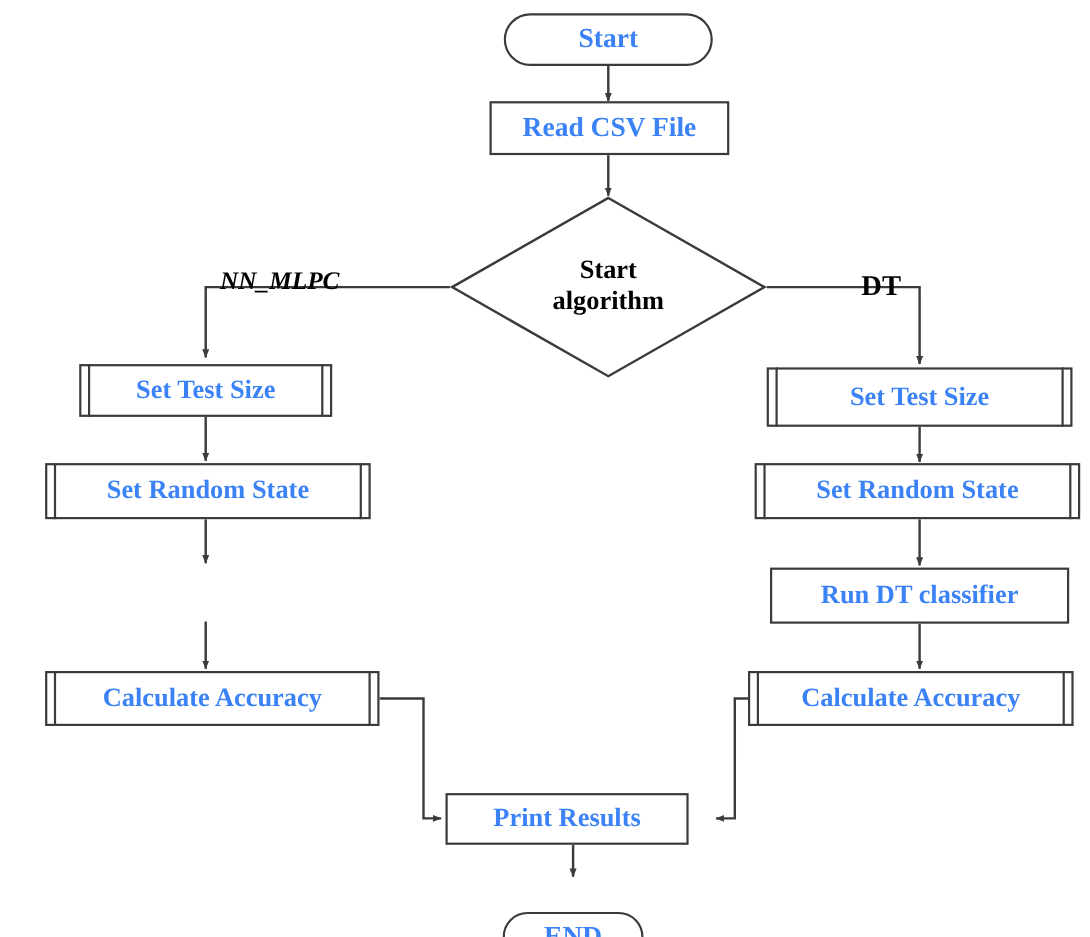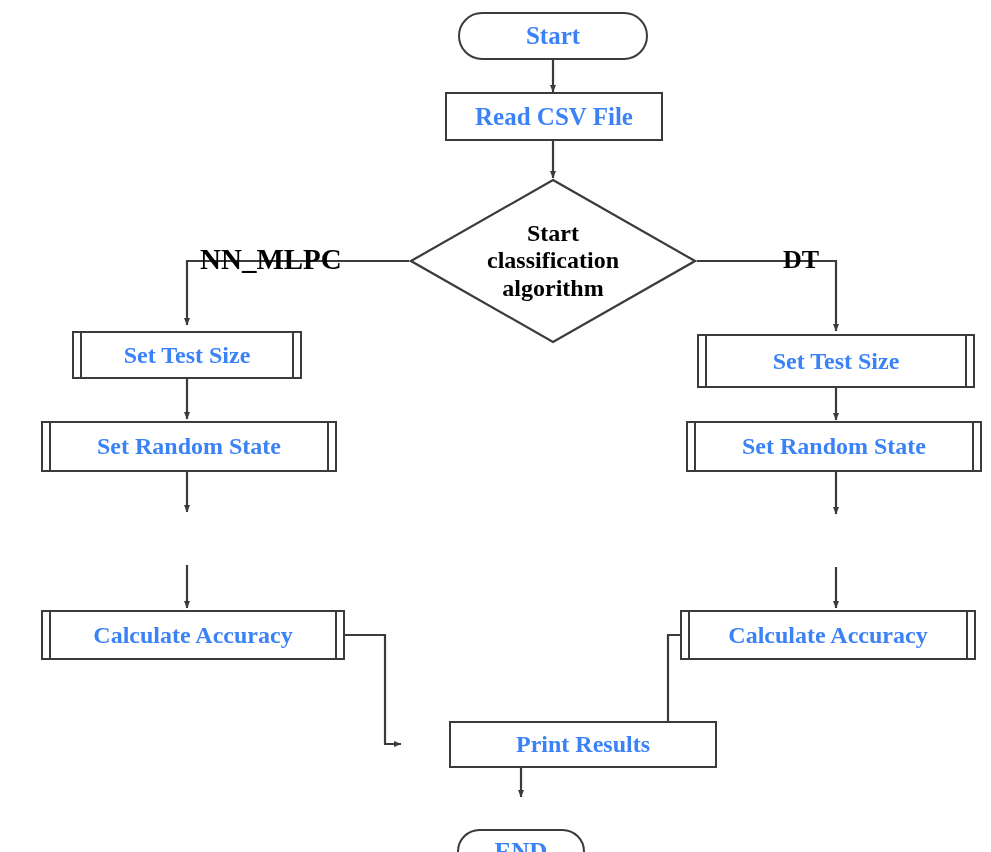--- a/index.html
+++ b/index.html
@@ -133,26 +133,25 @@
   <div class="node process" style="left:445px; top:92px; width:218px; height:49px; font-size:25px;">
     <span>Read CSV File</span>
   </div>
 
   <div class="decision" style="left:409px; top:178px; width:288px; height:166px;">
     <svg width="288" height="166" viewBox="0 0 288 166" xmlns="http://www.w3.org/2000/svg">
       <polygon points="144,2 286,83 144,164 2,83" fill="#ffffff" stroke="#3b3b3b" stroke-width="2.2"></polygon>
     </svg>
     <div class="dtext" style="font-size:24px; flex-direction:column;">
       <div>Start</div>
-      <div>classification</div>
       <div>algorithm</div>
     </div>
   </div>
 
-  <div class="edge-label" style="left:200px; top:243px; font-size:29px;">NN_MLPC</div>
+  <div class="edge-label" style="left:200px; top:243px; font-size:23px;font-style:italic;">NN_MLPC</div>
   <div class="edge-label" style="left:783px; top:245px; font-size:26px;">DT</div>
 
   <div class="node process banded" style="left:72px; top:331px; width:230px; height:48px; font-size:24px;">
     <span>Set Test Size</span>
   </div>
 
   <div class="node process banded" style="left:41px; top:421px; width:296px; height:51px; font-size:24px;">
     <span>Set Random State</span>
   </div>
 
@@ -162,26 +161,29 @@
   </div>
 
   <div class="node process banded" style="left:697px; top:334px; width:278px; height:54px; font-size:24px;">
     <span>Set Test Size</span>
   </div>
 
   <div class="node process banded" style="left:686px; top:421px; width:296px; height:51px; font-size:24px;">
     <span>Set Random State</span>
   </div>
 
+  <div class="node process" style="left:700px; top:516px; width:272px; height:51px; font-size:24px;">
+    <span>Run DT classifier</span>
+  </div>
 
   <div class="node process banded" style="left:680px; top:610px; width:296px; height:50px; font-size:24px;">
     <span>Calculate Accuracy</span>
   </div>
 
-  <div class="node process" style="left:405px; top:721px; width:268px; height:47px; font-size:24px;margin-left:44px;">
+  <div class="node process" style="left:405px; top:721px; width:221px; height:47px; font-size:24px;">
     <span>Print Results</span>
   </div>
 
   <div class="node terminator" style="left:457px; top:797px; width:128px; height:45px; font-size:25px;margin-top:32px;">
     <span>END</span>
   </div>
 
 </div>
 
 </body></html>

